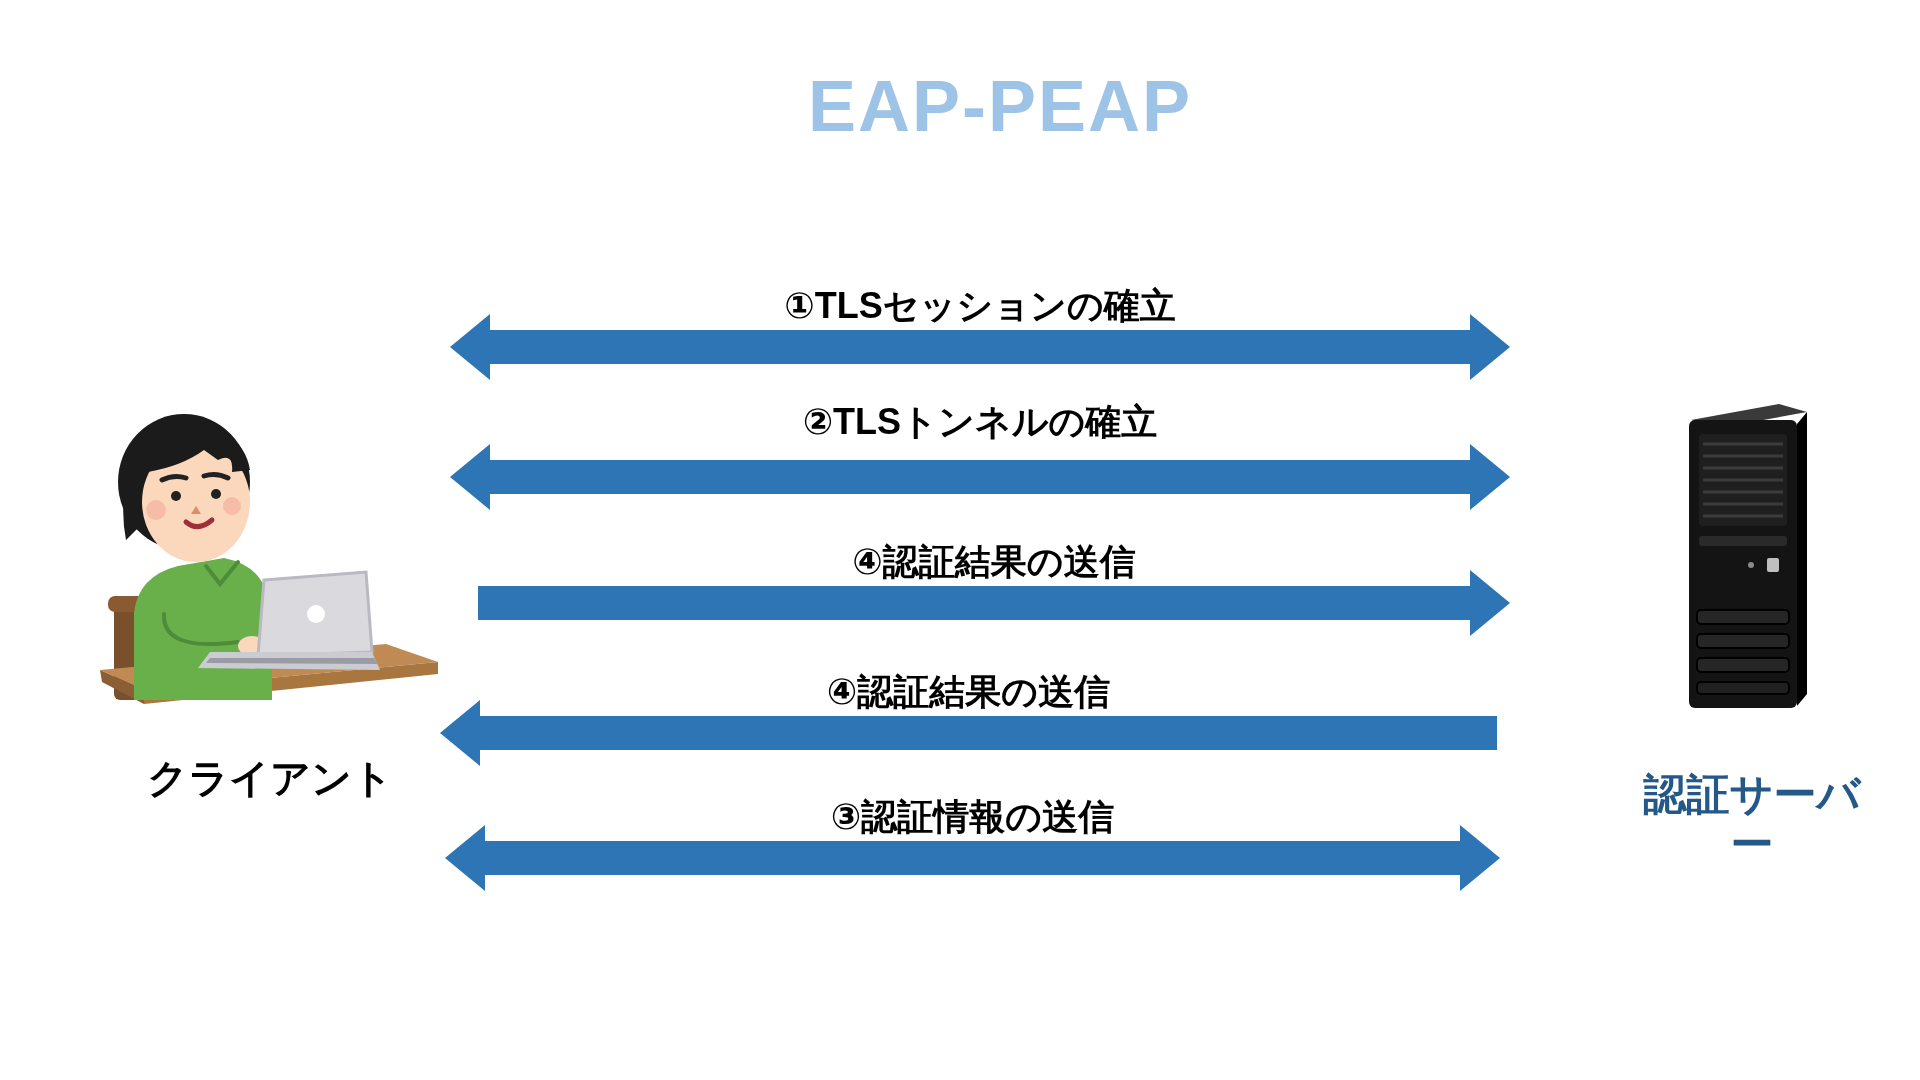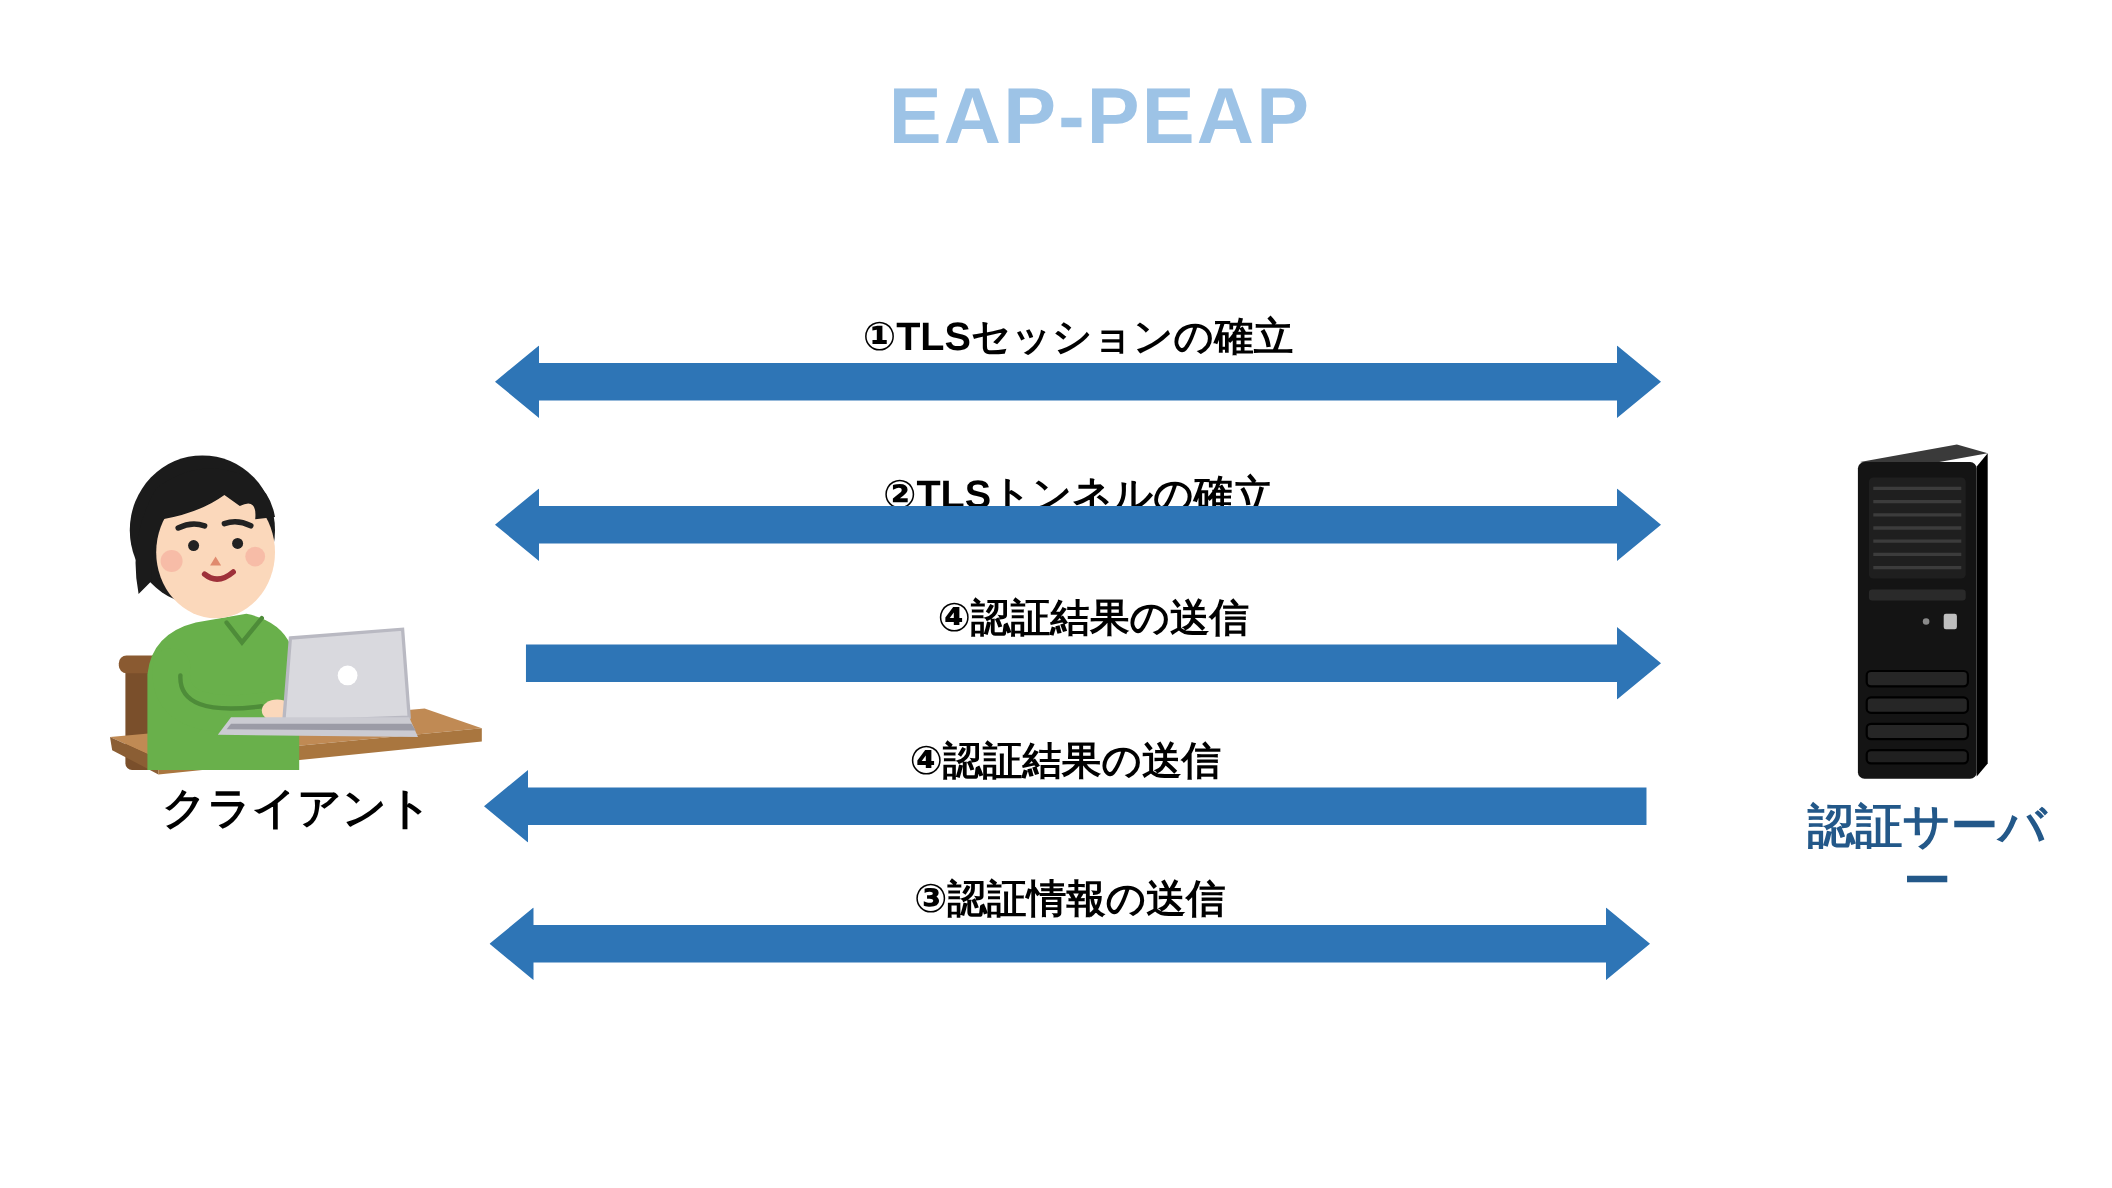--- a/index.html
+++ b/index.html
@@ -15,21 +15,21 @@
     white-space:nowrap;
     margin-top:29px;
   }
   .msg-label{
     position:absolute;height:44px;text-align:center;
     font-size:36px;font-weight:800;color:#000000;line-height:44px;
     white-space:nowrap;
   }
   .arrow-svg{position:absolute;display:block;color:#2E75B6;}
   .actor-label{
-    position:absolute;text-align:center;font-weight:800;color:#000;
+    position:absolute;text-align:center;font-weight:800;color:#000;margin-top:43px;
   }
   .client-label{left:110px;top:712px;width:320px;font-size:40px;line-height:47px;}
   .server-label{left:1627px;top:726px;width:250px;font-size:43px;line-height:50px;color:#235889;}
   svg{display:block;}
 </style>
 </head>
 <body>
 
 <div class="title">EAP-PEAP</div>
 
@@ -105,21 +105,21 @@
   <rect x="16" y="282" width="92" height="12" rx="4" fill="#202020" stroke="#000" stroke-width="2"></rect>
 </svg>
 
 <div class="actor-label server-label">認証サーバー</div>
 
 <div class="msg-label" style="left:450px;top:284px;width:1060px;">①TLSセッションの確立</div>
 <svg class="arrow-svg" style="left:450px;top:314px;" width="1060" height="66" viewBox="0 0 1060 66">
   <polygon points="0,33 40,0 40,16 1020,16 1020,0 1060,33 1020,66 1020,50 40,50 40,66" fill="currentColor"></polygon>
 </svg>
 
-<div class="msg-label" style="left:450px;top:428px;width:1060px;">②TLSトンネルの確立</div>
+<div class="msg-label" style="left:450px;top:400px;width:1060px;">②TLSトンネルの確立</div>
 <svg class="arrow-svg" style="left:450px;top:444px;" width="1060" height="66" viewBox="0 0 1060 66">
   <polygon points="0,33 40,0 40,16 1020,16 1020,0 1060,33 1020,66 1020,50 40,50 40,66" fill="currentColor"></polygon>
 </svg>
 
 <div class="msg-label" style="left:478px;top:540px;width:1032px;">④認証結果の送信</div>
 <svg class="arrow-svg" style="left:478px;top:570px;" width="1032" height="66" viewBox="0 0 1032 66">
   <polygon points="0,16 992,16 992,0 1032,33 992,66 992,50 0,50" fill="currentColor"></polygon>
 </svg>
 
 <div class="msg-label" style="left:440px;top:670px;width:1057px;">④認証結果の送信</div>

